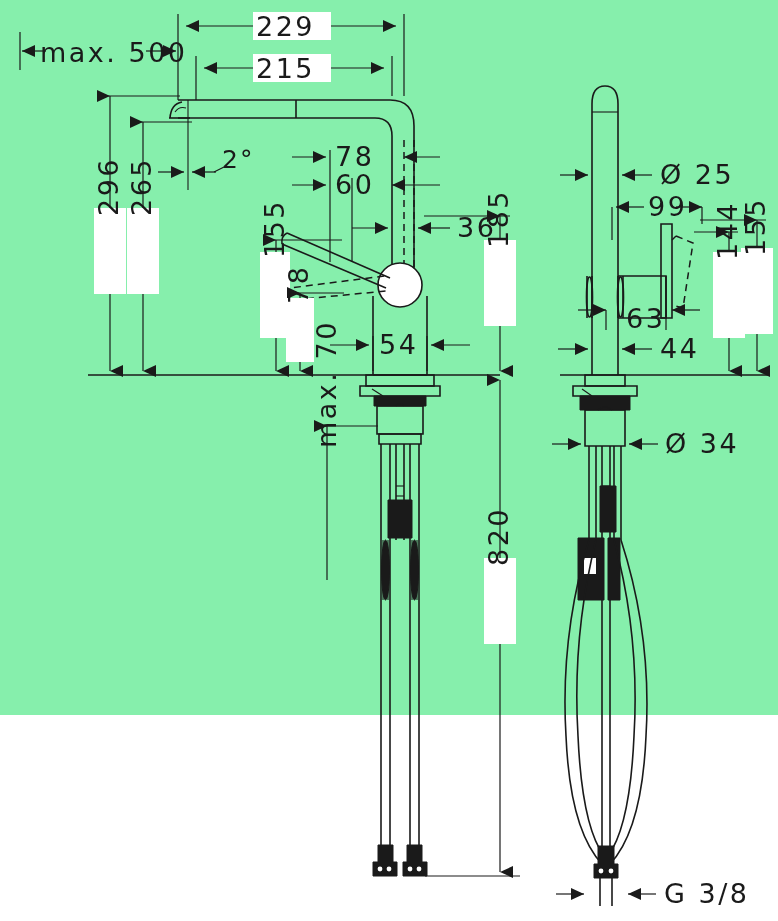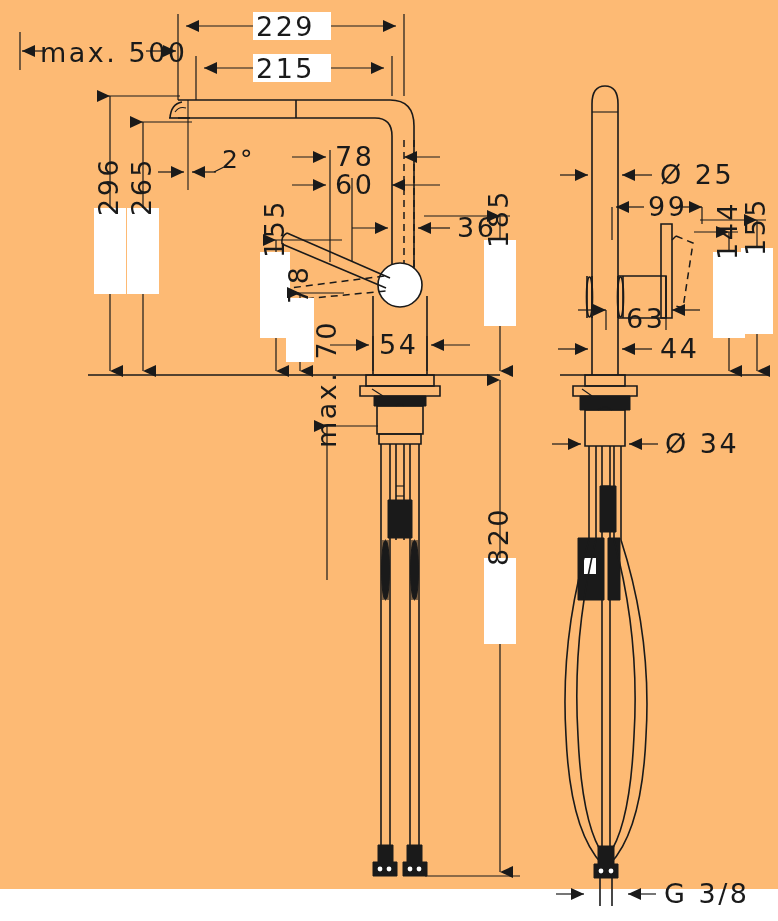--- a/index.html
+++ b/index.html
@@ -9,22 +9,22 @@
   }
   body {
     width: 778px;
     height: 921px;
     font-family: "DejaVu Sans", sans-serif;
     overflow: hidden;
   }
   #drawing-root {
     position: relative;
     width: 778px;
-    height: 889px;
-    background: #fdba74;
+    height: 715px;
+    background: #86efac;
   }
   svg.tech-drawing {
     display: block;
     width: 778px;
     height: 921px;
   }
   .ln {
     fill: none;
     stroke: #1a1a1a;
     stroke-width: 1.6;

